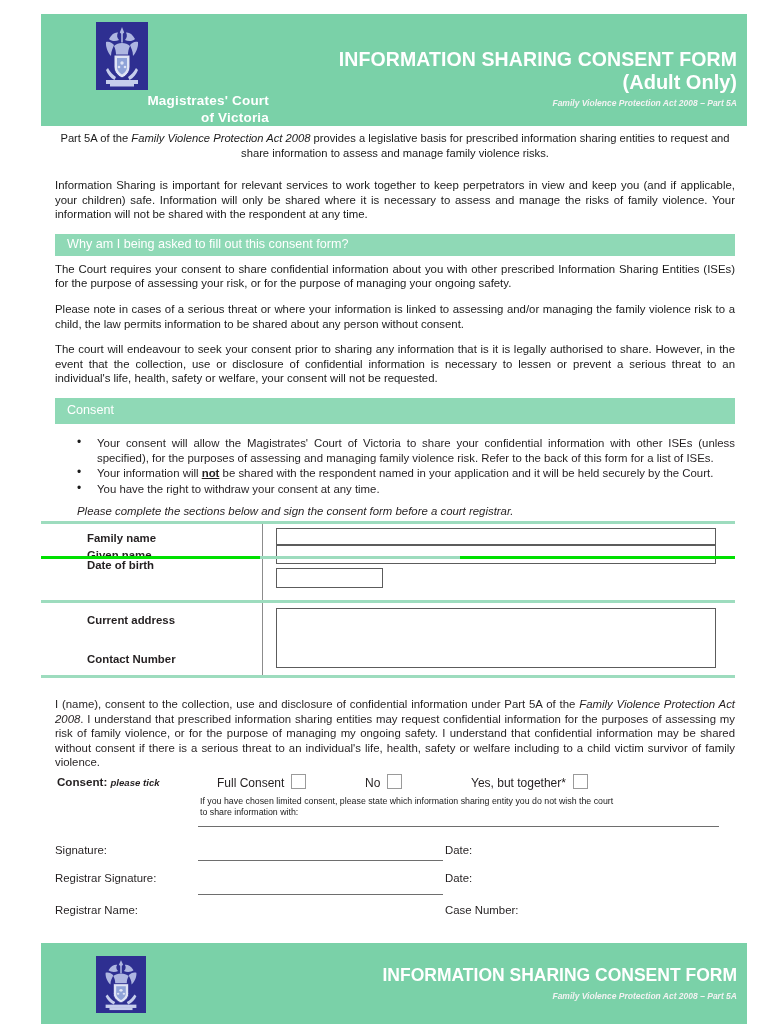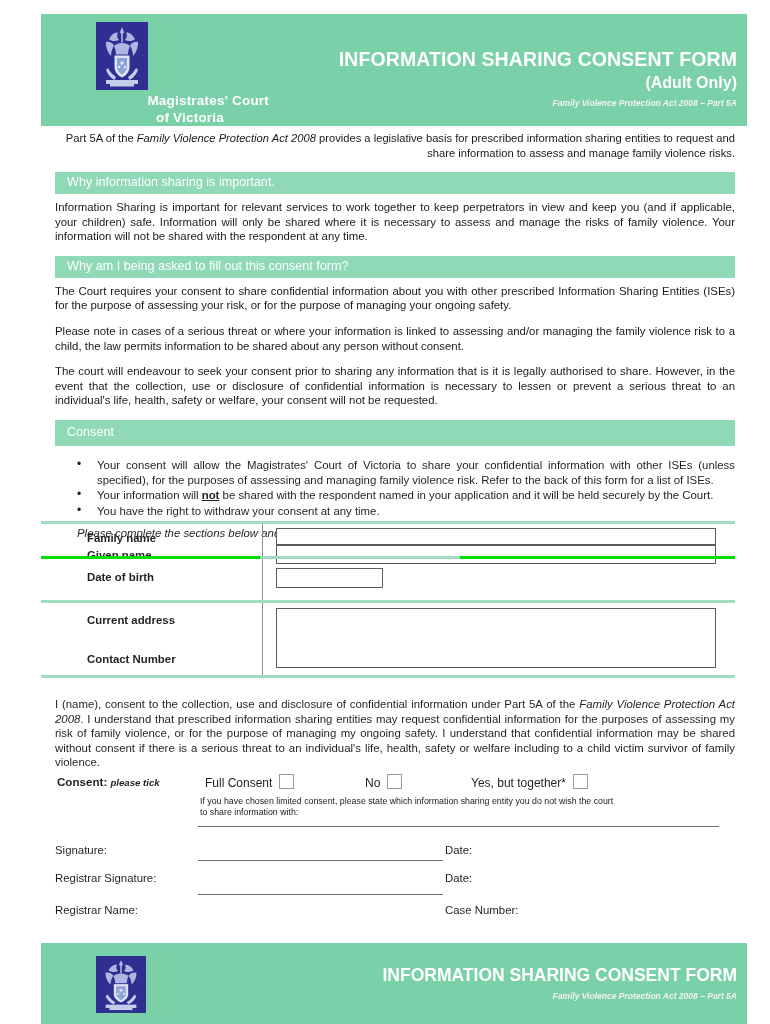--- a/index.html
+++ b/index.html
@@ -50,38 +50,38 @@
     left: 18px;
     top: 78px;
     width: 210px;
     color: #ffffff;
     font-size: 13.5px;
     font-weight: bold;
     line-height: 17px;
     letter-spacing: 0.2px;
   }
   .court-name .l1 { display:block; text-align:right; padding-left: 18px;}
-  .court-name .l2 { display:block; text-align:center; padding-left: 52px;}
+  .court-name .l2 { display:block; text-align:right; padding-left: 52px;}
 
   .masthead-right {
     position: absolute;
     right: 10px;
     top: 34px;
     text-align: right;
     color: #ffffff;
   }
   .mh-title {
     font-size: 19.5px;
     font-weight: bold;
     letter-spacing: 0.1px;
     line-height: 23px;
     white-space: nowrap;
   }
   .mh-sub {
-    font-size: 16px;
+    font-size: 20px;
     font-weight: bold;
     line-height: 23px;
   }
   .mh-act {
     font-size: 8.5px;
     font-style: italic;
     font-weight: bold;
     line-height: 15px;
     margin-top: 2px;
     color: #f2f2f2;
@@ -94,21 +94,21 @@
     top: 131px;
     width: 680px;
   }
   p.body {
     margin: 0 0 0 0;
     font-size: 11.4px;
     line-height: 14.6px;
     text-align: justify;
     color: #1a1a1a;
   }
-  p.body.intro { font-size: 11.2px; line-height: 14.5px; text-align: right;}
+  p.body.intro { font-size: 11.2px; line-height: 14.5px; text-align: center;}
   p.body + p.body { margin-top: 11px; }
 
   .bar {
     background: #8fd9b6;
     color: #ffffff;
     font-size: 12.6px;
     font-weight: normal;
     padding: 3px 0 4px 12px;
     line-height: 15px;
   }
@@ -372,21 +372,20 @@
       <div class="mh-act">Family Violence Protection Act 2008 – Part 5A</div>
     </div>
   </div>
 
   <div class="content">
 
     <p class="body intro"><span>Part 5A of the </span><i class="act">Family Violence Protection Act 2008</i><span> provides a legislative basis for prescribed information sharing entities to request and share information to assess and manage family violence risks.</span></p>
 
     <div class="sp12"></div>
 
-    <div class="bar">Why information sharing is important.</div>
     <div class="sp6"></div>
     <p class="body">Information Sharing is important for relevant services to work together to keep perpetrators in view and keep you (and if applicable, your children) safe. Information will only be shared where it is necessary to assess and manage the risks of family violence. Your information will not be shared with the respondent at any time.</p>
 
     <div class="sp12"></div>
 
     <div class="bar">Why am I being asked to fill out this consent form?</div>
     <div class="sp6"></div>
     <p class="body">The Court requires your consent to share confidential information about you with other prescribed Information Sharing Entities (ISEs) for the purpose of assessing your risk, or for the purpose of managing your ongoing safety.</p>
     <p class="body">Please note in cases of a serious threat or where your information is linked to assessing and/or managing the family violence risk to a child, the law permits information to be shared about any person without consent.</p>
     <p class="body">The court will endeavour to seek your consent prior to sharing any information that is it is legally authorised to share. However, in the event that the collection, use or disclosure of confidential information is necessary to lessen or prevent a serious threat to an individual's life, health, safety or welfare, your consent will not be requested.</p>
@@ -419,21 +418,21 @@
         <div class="ibox" style="position:absolute;left:13px;top:21px;width:440px;height:19px;"></div>
       </div>
     </div>
 
     <div class="rule-bright">
         <div class="seg-mid"></div>
       </div>
 
     <div class="ft-cells" style="height:41px;">
       <div class="ft-label">
-        <div style="padding-top:12px;">Date of birth</div>
+        <div style="padding-top:0;">Date of birth</div>
       </div>
       <div class="ft-field">
         <div class="ibox" style="position:absolute;left:13px;top:9px;width:107px;height:20px;"></div>
       </div>
     </div>
 
     <div class="rule-light"></div>
 
     <div class="ft-cells" style="height:72px;">
       <div class="ft-label">
@@ -447,21 +446,21 @@
 
     <div class="rule-light"></div>
   </div>
 
   <div class="declaration">
     <p class="decl-text" style="margin:0;"><span>I             (name), consent to the collection, use and disclosure of confidential information under Part 5A of the </span><i class="act">Family Violence Protection Act 2008</i><span>. I understand that prescribed information sharing entities may request confidential information for the purposes of assessing my risk of family violence, or for the purpose of managing my ongoing safety. I understand that confidential information may be shared without consent if there is a serious threat to an individual's life, health, safety or welfare including to a child victim survivor of family violence.</span></p>
 
     <div class="consent-line">
       <span class="consent-label"><span>Consent:</span> <i>please tick</i></span>
 
-      <span class="opt" style="left:150px;"><span>Full Consent</span><span class="cbox"></span></span>
+      <span class="opt" style="left:162px;"><span>Full Consent</span><span class="cbox"></span></span>
 
       <span class="opt" style="left:310px;"><span>No</span><span class="cbox"></span></span>
 
       <span class="opt" style="left:416px;"><span>Yes, but together*</span><span class="cbox"></span></span>
 
       <div class="limited-note">
         <div>If you have chosen limited consent, please state which information sharing entity you do not wish the court</div>
         <div>to share information with:</div>
       </div>
     </div>

